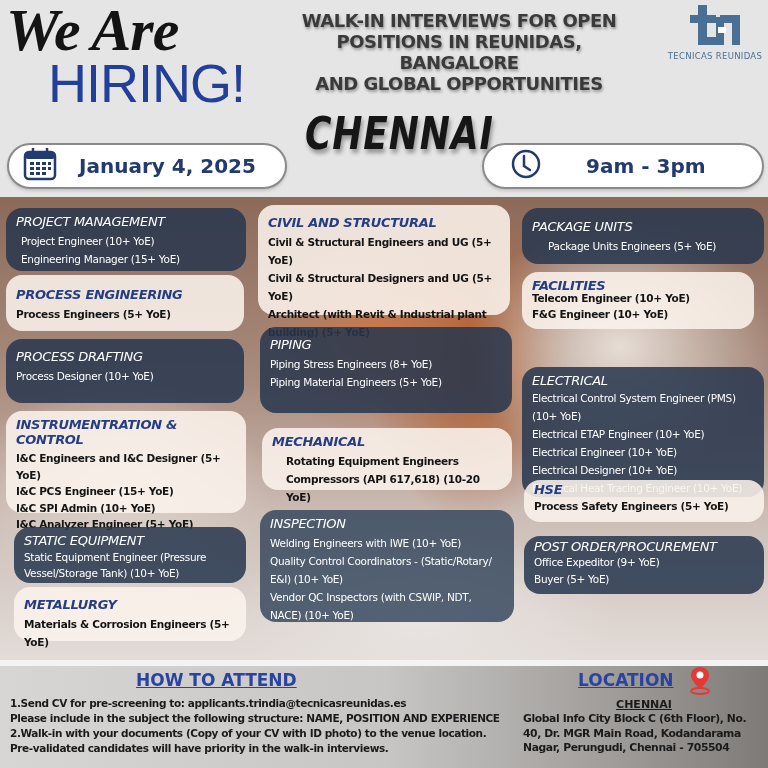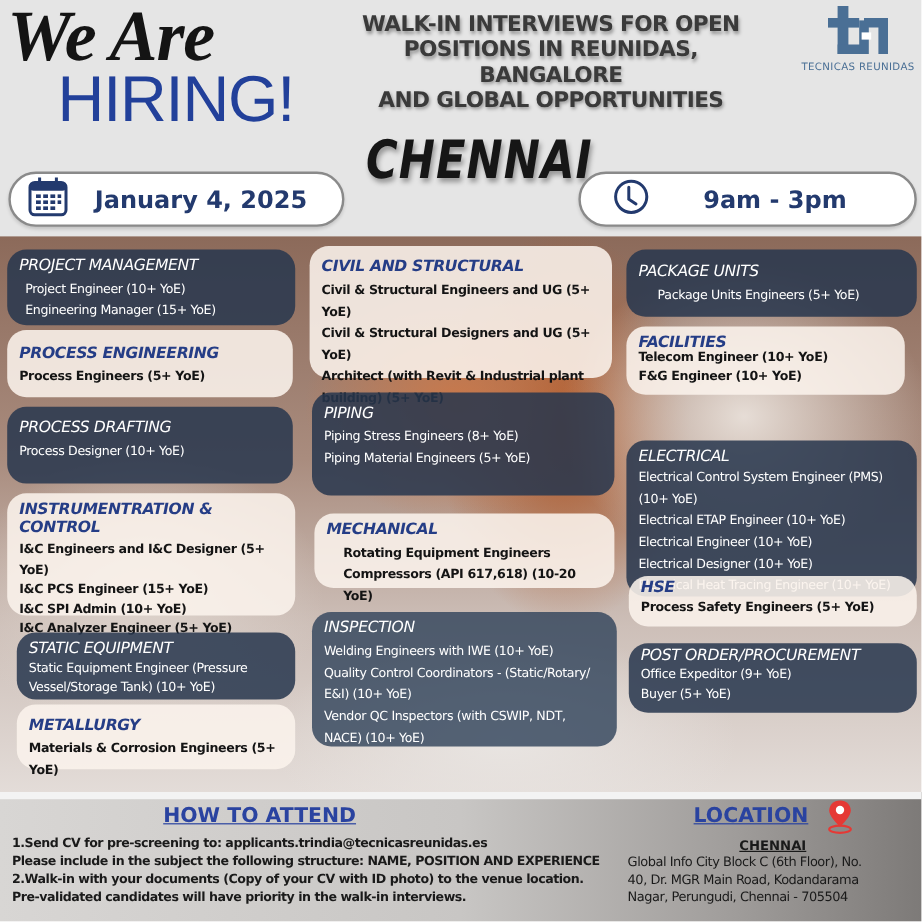--- a/index.html
+++ b/index.html
@@ -42,21 +42,21 @@
 
   .footer { position: absolute; left: 0; top: 660px; width: 768px; height: 108px;
     background: linear-gradient(90deg, #d8d6d4 0%, #c8c6c4 50%, #9f9c9a 80%, #7d7a78 100%); }
   .footer-bar { position: absolute; left: 0; top: 0; width: 768px; height: 6px; background: #f3f3f3; }
   .how-title { position: absolute; left: 136px; top: 10px; font-family: "DejaVu Sans", sans-serif; font-weight: bold; font-size: 17px; color: #2a43a0; text-decoration: underline; }
   .how-lines { position: absolute; left: 10px; top: 36px; width: 510px; }
   .how-line { font-family: "DejaVu Sans", sans-serif; font-weight: bold; font-size: 10.5px; line-height: 15px; color: #1a1a1a; letter-spacing: -0.4px; white-space: nowrap; }
   .loc-title { position: absolute; left: 578px; top: 10px; font-family: "DejaVu Sans", sans-serif; font-weight: bold; font-size: 17px; color: #2a43a0; text-decoration: underline; }
   .loc-pin { position: absolute; left: 688px; top: 5px; }
   .loc-city { position: absolute; left: 520px; top: 38px; width: 248px; text-align: center; font-family: "DejaVu Sans", sans-serif; font-weight: bold; font-size: 11px; text-decoration: underline; color: #1a1a1a; }
-  .loc-addr { position: absolute; left: 523px; top: 52px; width: 245px; font-family: "DejaVu Sans", sans-serif; font-weight: normal; font-size: 10.8px; line-height: 14.5px; color: #1a1a1a; letter-spacing: -0.4px; }
+  .loc-addr { position: absolute; left: 523px; top: 52px; width: 245px; font-family: "DejaVu Sans", sans-serif; font-weight: bold; font-size: 10.8px; line-height: 14.5px; color: #1a1a1a; letter-spacing: -0.4px; }
 </style>
 </head>
 <body>
 
 <div class="header">
   <div class="we-are">We Are</div>
   <div class="hiring">HIRING!</div>
   <div class="walkin">
     <div>WALK-IN INTERVIEWS FOR OPEN</div>
     <div>POSITIONS IN REUNIDAS,</div>

